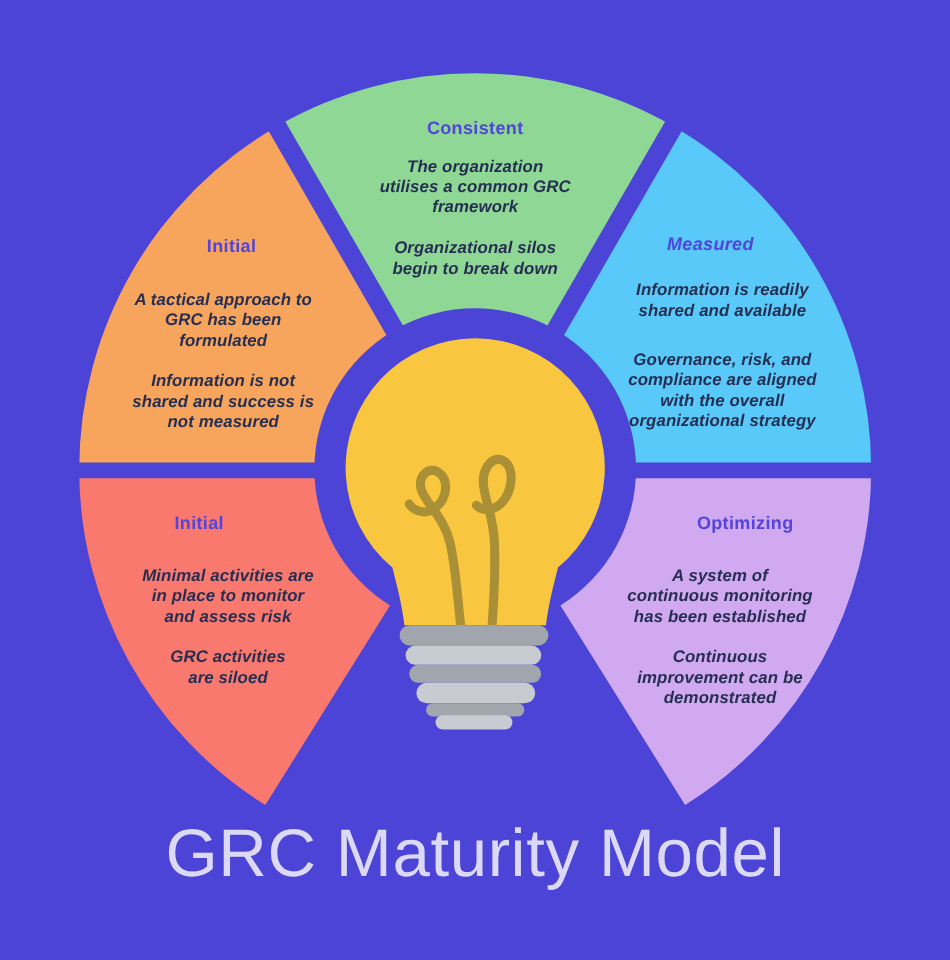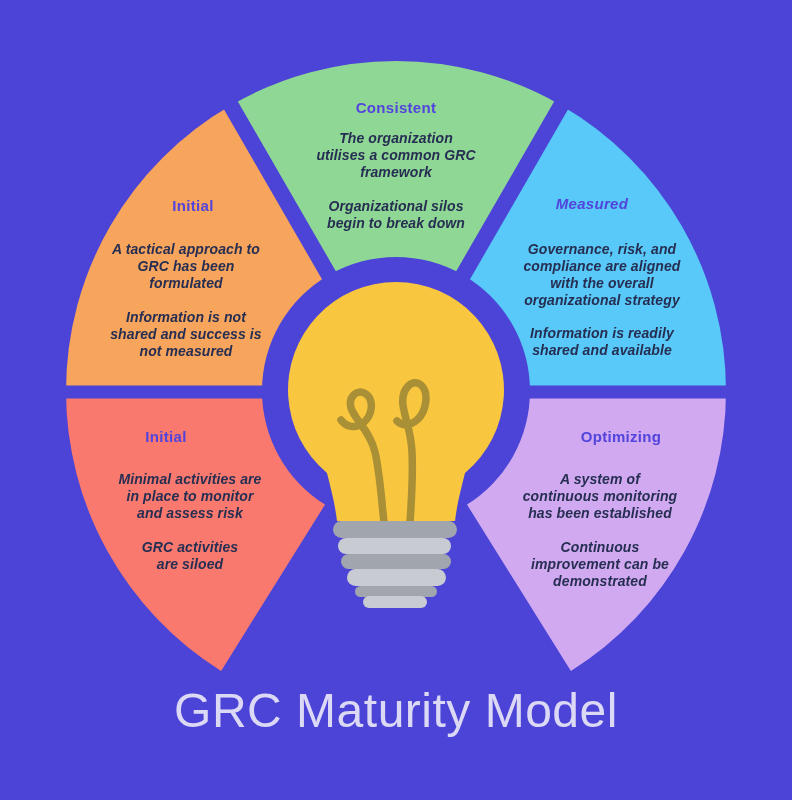--- a/index.html
+++ b/index.html
@@ -46,21 +46,21 @@
   .seg-managed h2    { left: 7px;   }
   .seg-consistent h2 { left: 0;     }
   .seg-measured h2   { left: -10px; }
   .seg-initial h2    { left: -24px; }
   .seg-optimizing h2 { left: 21px;  }
   .main-title {
     position: absolute;
     left: 0; right: 0;
     top: 686px;
     text-align: center;
-    font-size: 48px;
+    font-size: 56px;
     line-height: 50px;
     font-weight: normal;
     letter-spacing: 0.5px;
     color: #DCD9F6;
   }
 </style>
 </head>
 <body>
 
 <div class="canvas" style="background-color: rgb(75, 68, 214);">
@@ -114,26 +114,26 @@
     <h2 style="color: rgb(82, 68, 220);">Consistent</h2>
     <p style="margin-top:9px">The organization
 utilises a common GRC
 framework</p>
     <p style="margin-top:17px">Organizational silos
 begin to break down</p>
   </div>
 
   <div class="seg seg-measured" style="color: rgb(38, 46, 82);">
     <h2 style="color: rgb(82, 68, 220); font-style: italic;">Measured</h2>
+    <p style="margin-top:16px">Information is readily
+shared and available</p>
     <p style="margin-top:24px">Governance, risk, and
 compliance are aligned
 with the overall
 organizational strategy</p>
-    <p style="margin-top:16px">Information is readily
-shared and available</p>
   </div>
 
   <div class="seg seg-initial" style="color: rgb(38, 46, 82);">
     <h2 style="color: rgb(82, 68, 220);">Initial</h2>
     <p style="margin-top:21px">Minimal activities are
 in place to monitor
 and assess risk</p>
     <p style="margin-top:17px">GRC activities
 are siloed</p>
   </div>

